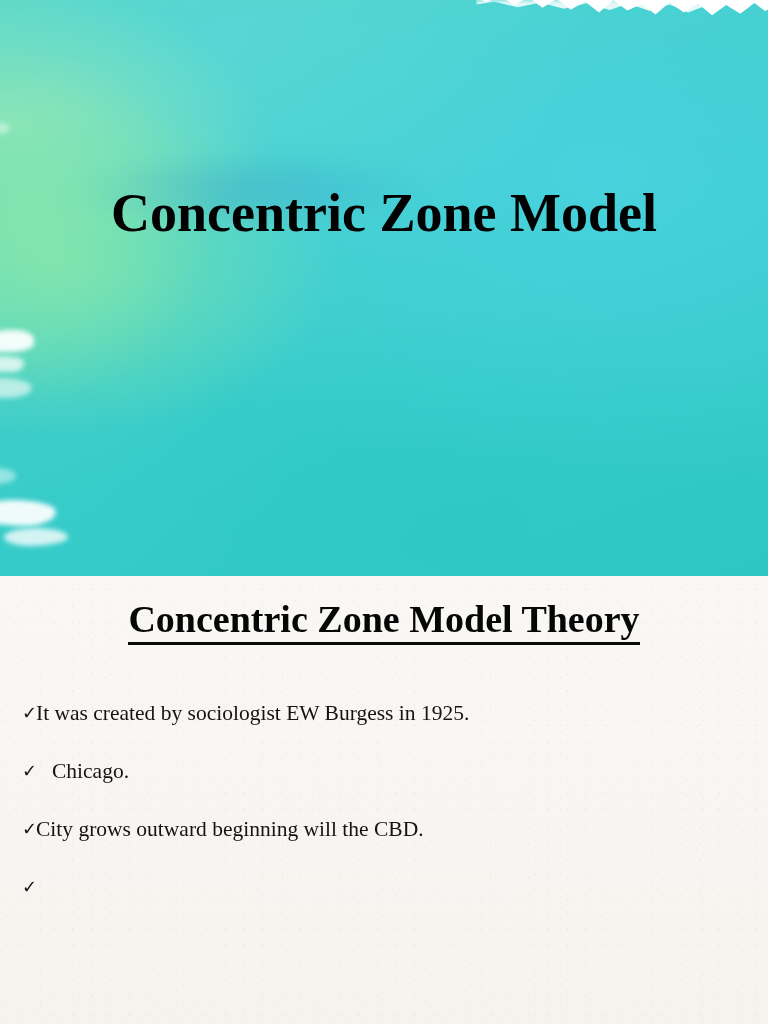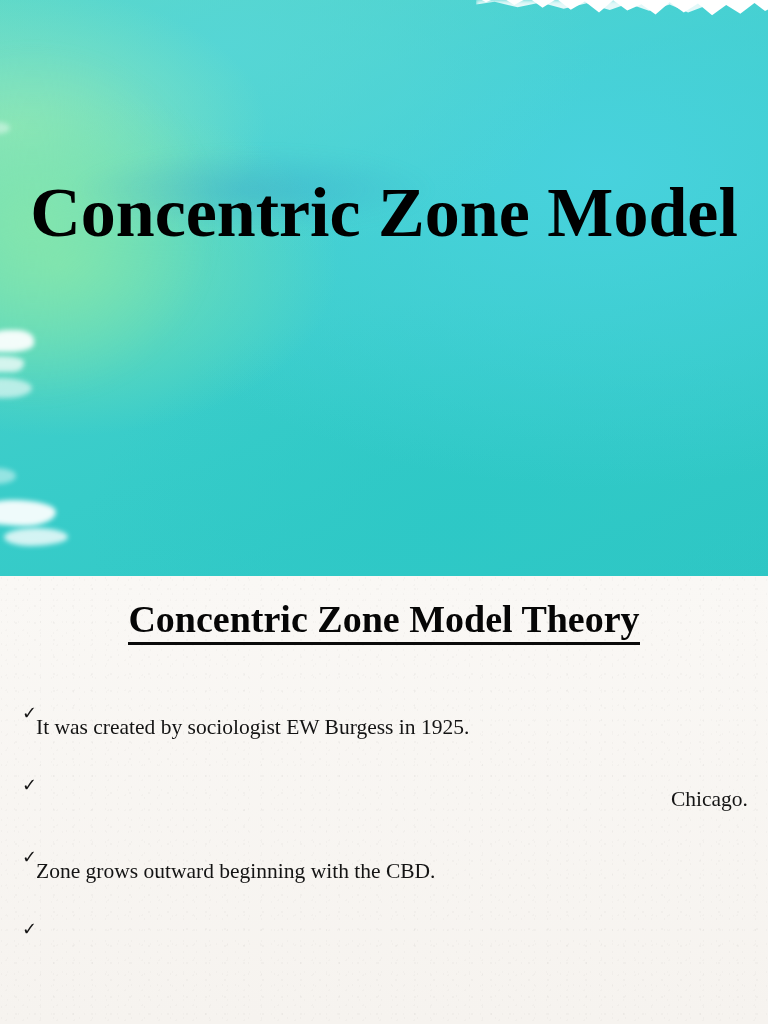--- a/index.html
+++ b/index.html
@@ -97,21 +97,21 @@
 
   .title-text {
     position: absolute;
     left: 0;
     top: 178px;
     width: 768px;
     text-align: center;
     color: #000000;
     font-family: "Liberation Serif", "DejaVu Serif", serif;
     font-weight: bold;
-    font-size: 70px;
+    font-size: 54px;
     line-height: 70px;
     letter-spacing: 0px;
     padding: 0 30px;
     box-sizing: border-box;
   }
 
   
   .slide-content {
     position: absolute;
     left: 0;
@@ -163,26 +163,24 @@
     flex: 0 0 auto;
     width: 14px;
     font-size: 18px;
     line-height: 38px;
     color: #141414;
   }
   .bullet .btext {
     flex: 1 1 auto;
     text-indent: 0;
     padding-left: 0;
-    margin-top: 14px;
   }
   .bullet .btext .cont {
     display: block;
     padding-left: 16px;
-    text-align: right;
   }
 </style>
 </head>
 <body>
 
 <div class="doc">
 
   <div class="slide-title">
     <div class="wc-base"></div>
     <div class="wc-green-left"></div>
@@ -217,21 +215,21 @@
 
       <div class="bullet">
         <span class="tick">✓</span>
         <span class="btext">
           <span class="cont">Chicago.</span>
         </span>
       </div>
 
       <div class="bullet">
         <span class="tick">✓</span>
-        <span class="btext">Zone grows outward beginning with the CBD.</span>
+        <span class="btext">City grows outward beginning will the CBD.</span>
       </div>
 
       <div class="bullet">
         <span class="tick">✓</span>
         <span class="btext">
         </span>
       </div>
 
     </div>
   </div>

